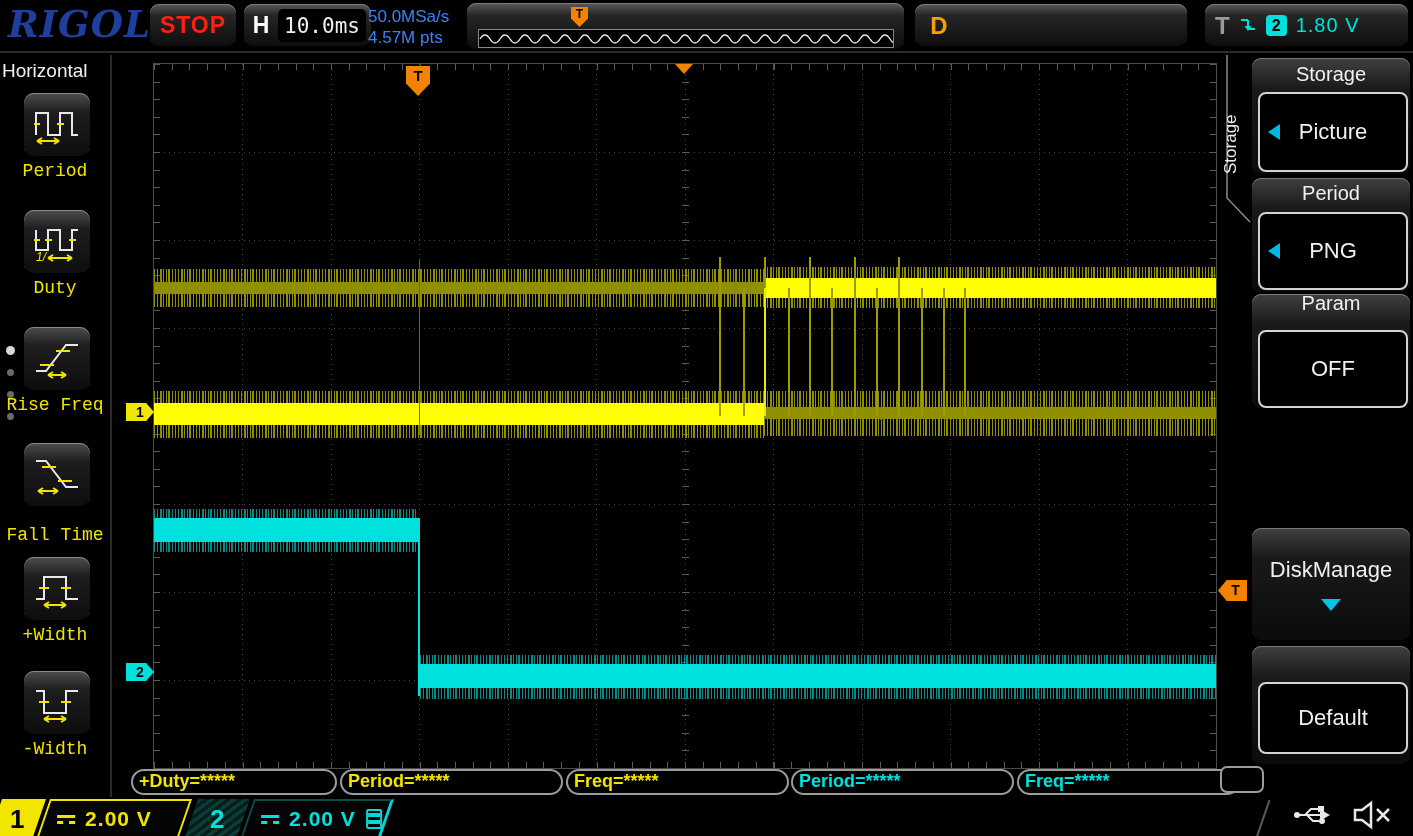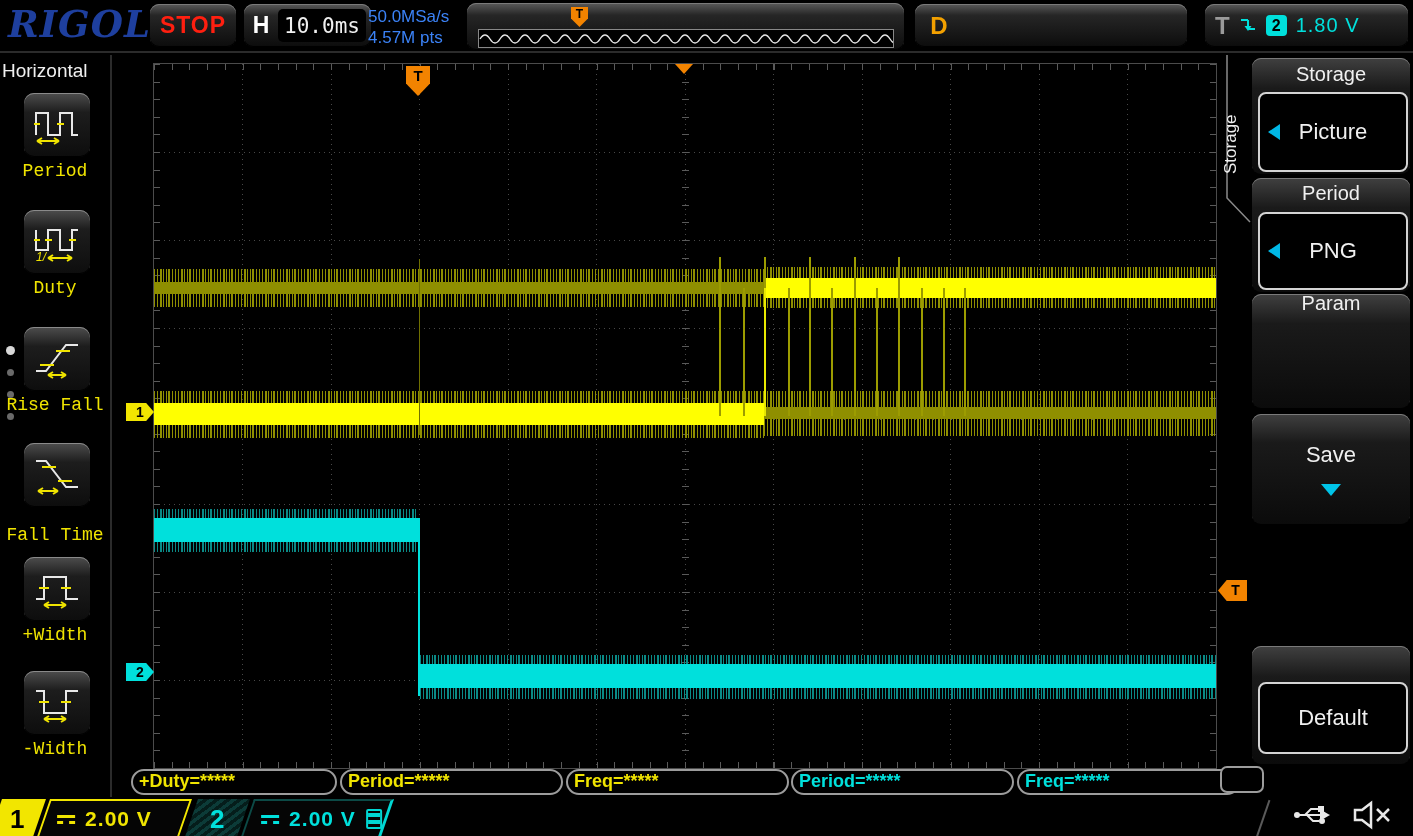--- a/index.html
+++ b/index.html
@@ -176,21 +176,21 @@
   </div>
   <div class="abs lm-label" style="top:278px">Duty</div>
 
   <div class="abs lm-btn" style="top:327px">
     <svg width="46" height="44">
       <path d="M2,34 H12 L32,8 H44" stroke="#e8e8e8" stroke-width="2" fill="none"></path>
       <path d="M22,14 H36 M6,28 H20" stroke="#f0e400" stroke-width="2"></path>
       <path d="M14,38 H32 M14,38 l5,-3 M14,38 l5,3 M32,38 l-5,-3 M32,38 l-5,3" stroke="#f0e400" stroke-width="2" fill="none"></path>
     </svg>
   </div>
-  <div class="abs lm-label" style="top:395px">Rise Fall</div>
+  <div class="abs lm-label" style="top:395px">Rise Freq</div>
 
   <div class="abs lm-btn" style="top:443px">
     <svg width="46" height="44">
       <path d="M2,8 H12 L32,34 H44" stroke="#e8e8e8" stroke-width="2" fill="none"></path>
       <path d="M8,14 H22 M24,28 H38" stroke="#f0e400" stroke-width="2"></path>
       <path d="M4,38 H24 M4,38 l5,-3 M4,38 l5,3 M24,38 l-5,-3 M24,38 l-5,3" stroke="#f0e400" stroke-width="2" fill="none"></path>
     </svg>
   </div>
   <div class="abs lm-label" style="top:525px">Fall Time</div>
 
@@ -320,26 +320,29 @@
 
   <div class="abs rm-panel" style="top:178px;height:114px"></div>
   <div class="abs rm-header" style="top:182px">Period</div>
   <div class="abs rm-box" style="top:212px;height:74px">
     <span class="tri-left"></span>
     <span>PNG</span>
   </div>
 
   <div class="abs rm-panel" style="top:294px;height:114px"></div>
   <div class="abs rm-header" style="top:292px">Param</div>
-
-  <div class="abs rm-panel rm-bigbtn" style="top:414px;height:110px">
-    <span>Save</span>
+  <div class="abs rm-box" style="top:330px;height:74px">
+    <span>OFF</span>
+  </div>
+
+
+  <div class="abs rm-panel rm-bigbtn" style="top:528px;height:112px">
+    <span>DiskManage</span>
     <span class="tri-down"></span>
   </div>
-
 
   <div class="abs rm-panel" style="top:646px;height:118px"></div>
   <div class="abs rm-box" style="top:682px;height:68px">
     <span>Default</span>
   </div>
 
   <div class="abs meas y" style="left:131px;width:206px">+Duty=*****</div>
   <div class="abs meas y" style="left:340px;width:223px">Period=*****</div>
   <div class="abs meas y" style="left:566px;width:223px">Freq=*****</div>
   <div class="abs meas c" style="left:791px;width:223px">Period=*****</div>

